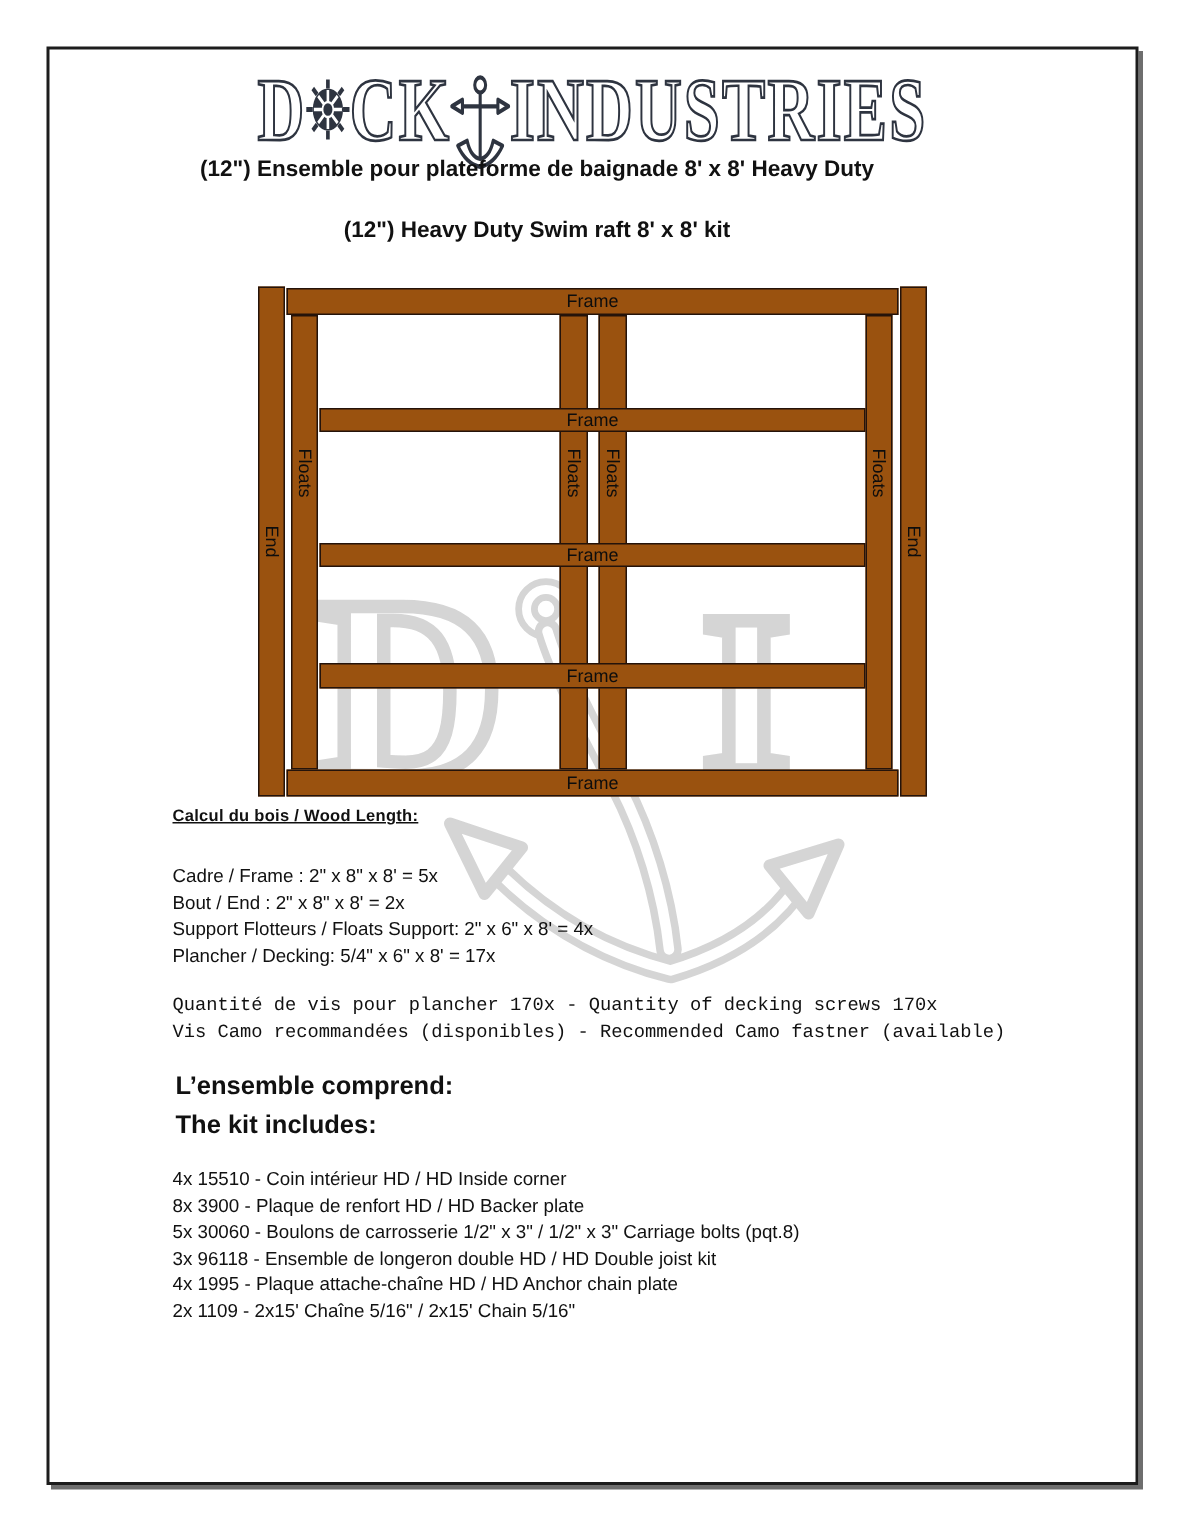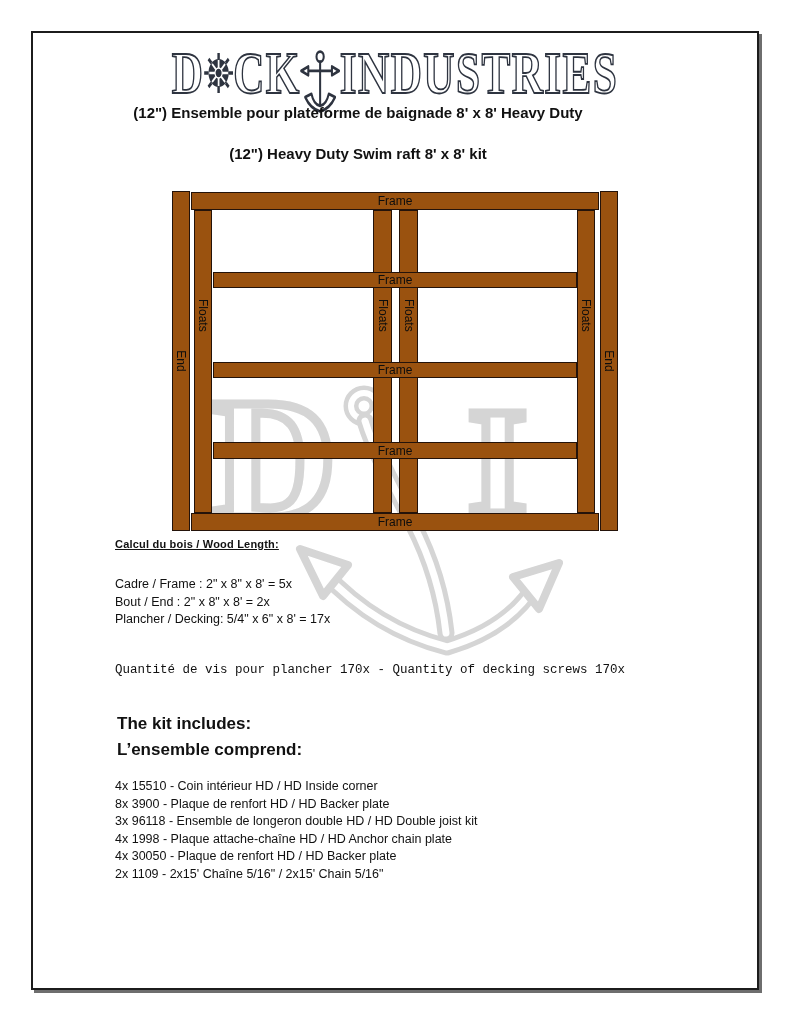--- a/index.html
+++ b/index.html
@@ -173,33 +173,35 @@
       </div>
       <div class="board board-end end-right">
         <span class="vlabel vlabel-end">End</span>
       </div>
     </div>
 
     <div class="wood-heading txt">Calcul du bois / Wood Length:</div>
     <div class="wood-lines txt">
       <div class="bodyline">Cadre / Frame : 2" x 8" x 8' = 5x</div>
       <div class="bodyline">Bout / End : 2" x 8" x 8' = 2x</div>
+      <div class="bodyline">Support Flotteurs / Floats Support: 2" x 6" x 8' = 4x</div>
       <div class="bodyline">Plancher / Decking: 5/4" x 6" x 8' = 17x</div>
     </div>
     <div class="wood-notes txt">
       <div class="bodyline">Quantité de vis pour plancher 170x - Quantity of decking screws 170x</div>
+      <div class="bodyline">Vis Camo recommandées (disponibles) - Recommended Camo fastner (available)</div>
     </div>
 
     <div class="kit-headings txt">
+      <div>L’ensemble comprend:</div>
       <div>The kit includes:</div>
-      <div>L’ensemble comprend:</div>
     </div>
     <div class="parts-list txt">
       <div class="bodyline">4x 15510 - Coin intérieur HD / HD Inside corner</div>
       <div class="bodyline">8x 3900 - Plaque de renfort HD / HD Backer plate</div>
+      <div class="bodyline">5x 30060 - Boulons de carrosserie 1/2" x 3" / 1/2" x 3" Carriage bolts (pqt.8)</div>
       <div class="bodyline">3x 96118 - Ensemble de longeron double HD / HD Double joist kit</div>
-      <div class="bodyline">4x 1998 - Plaque attache-chaîne HD / HD Anchor chain plate</div>
-      <div class="bodyline">4x 30050 - Plaque de renfort HD / HD Backer plate</div>
+      <div class="bodyline">4x 1995 - Plaque attache-chaîne HD / HD Anchor chain plate</div>
       <div class="bodyline">2x 1109 - 2x15' Chaîne 5/16" / 2x15' Chain 5/16"</div>
     </div>
 
   </div>
 </div>
 
 </body></html>

